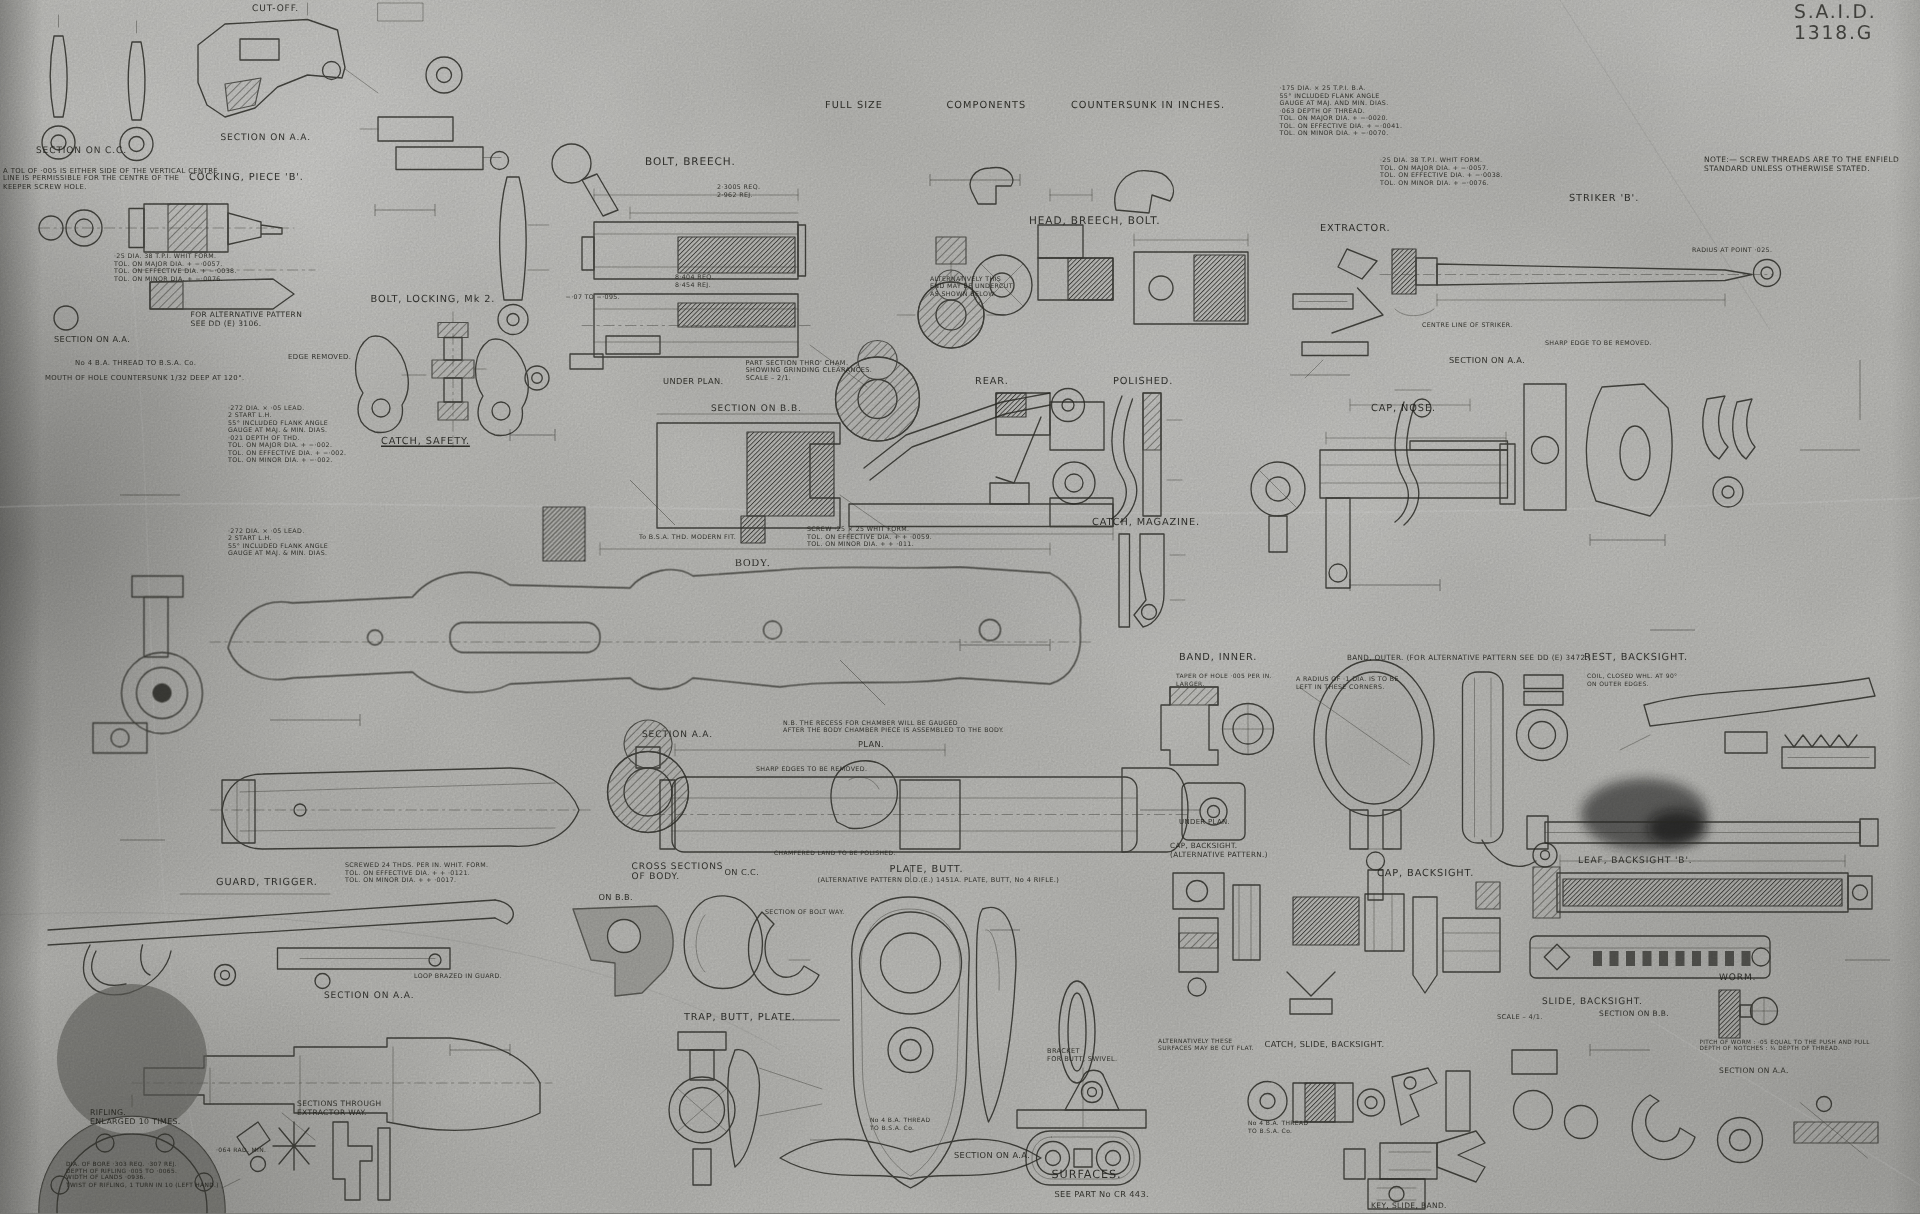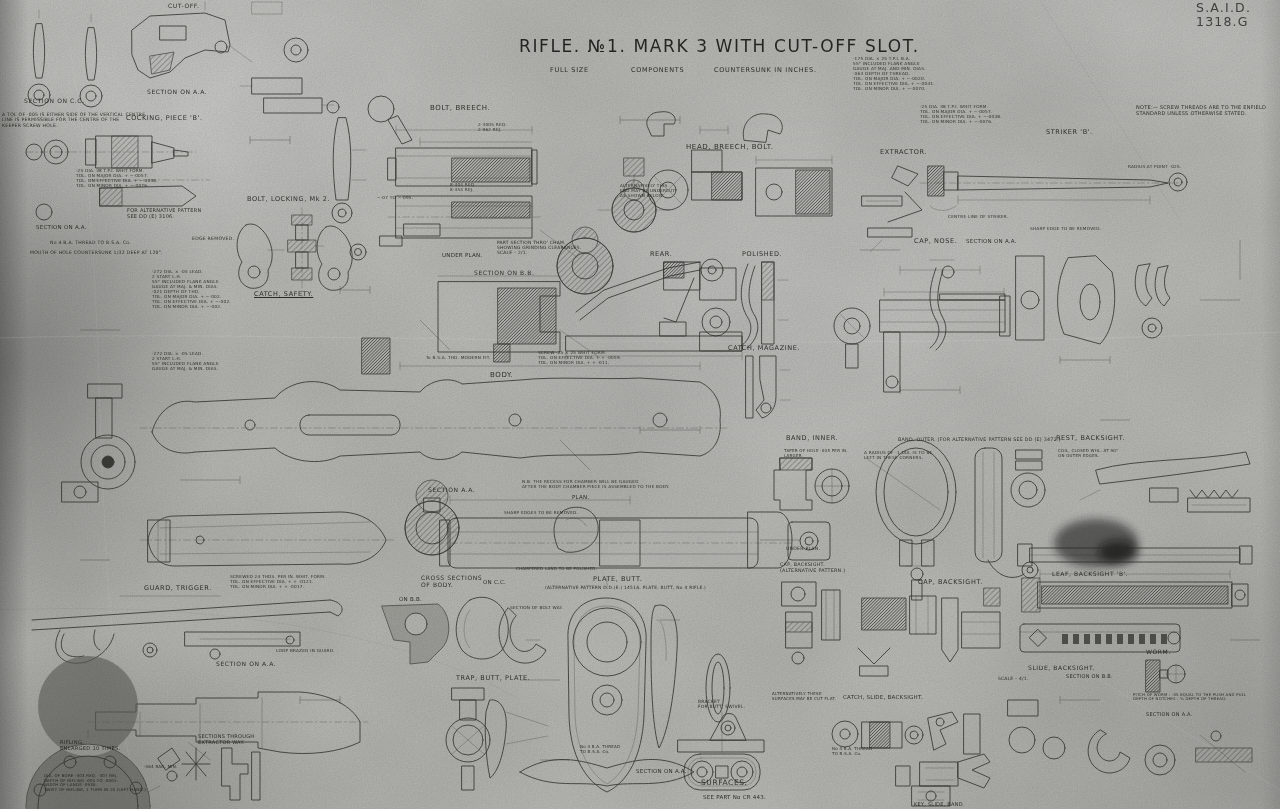--- a/index.html
+++ b/index.html
@@ -619,23 +619,23 @@
       <div class="lbl" style="left: 1030px; top: 227px; font-size: 4.2px;">SHARP EDGE TO BE REMOVED.</div>
       <div class="lbl" style="left: 1128px; top: 165px; font-size: 4.2px;">RADIUS AT POINT ·025.</div>
       <div class="lbl" style="left: 497px; top: 240px; font-size: 4.4px;">PART SECTION THRO' CHAM.
 SHOWING GRINDING CLEARANCES.
 SCALE – 2/1.</div>
       <div class="lbl" style="left: 442px; top: 252px; font-size: 5.5px;">UNDER PLAN.</div>
       <div class="lbl big" style="left: 474px; top: 269px; font-size: 6px;">SECTION ON B.B.</div>
       <div class="lbl big" style="left: 650px; top: 251px; font-size: 6.5px;">REAR.</div>
       <div class="lbl big" style="left: 742px; top: 251px; font-size: 6.5px;">POLISHED.</div>
       <div class="lbl big" style="left: 728px; top: 345px; font-size: 6.5px;">CATCH, MAGAZINE.</div>
-      <div class="lbl big" style="left: 914px; top: 238px; font-size: 6.5px;">CAP, NOSE.</div>
+      <div class="lbl big" style="left: 914px; top: 269px; font-size: 6.5px;">CAP, NOSE.</div>
       <div class="lbl" style="left: 966px; top: 238px; font-size: 5.5px;">SECTION ON A.A.</div>
-      <div class="lbl big" style="left: 490px; top: 371px; font-size: 7px;">BODY.</div>
+      <div class="lbl big" style="left: 490px; top: 371px; font-size: 7px; font-family: Liberation Serif, serif;">BODY.</div>
       <div class="lbl" style="left: 426px; top: 356px; font-size: 4.2px;">To B.S.A. THD. MODERN FIT.</div>
       <div class="lbl" style="left: 538px; top: 351px; font-size: 4.2px;">SCREW ·25 × 25 WHIT FORM.
 TOL. ON EFFECTIVE DIA. + + ·0059.
 TOL. ON MINOR DIA.    + + ·011.</div>
       <div class="lbl big" style="left: 786px; top: 435px; font-size: 6.5px;">BAND, INNER.</div>
       <div class="lbl" style="left: 784px; top: 449px; font-size: 4px;">TAPER OF HOLE  ·005 PER IN.
 LARGER.</div>
       <div class="lbl" style="left: 898px; top: 437px; font-size: 4.8px;">BAND, OUTER. (FOR ALTERNATIVE PATTERN SEE DD (E) 3472.)</div>
       <div class="lbl" style="left: 864px; top: 451px; font-size: 4.2px;">A RADIUS OF ·1 DIA. IS TO BE
 LEFT IN THESE CORNERS.</div>
@@ -691,21 +691,20 @@
 ENLARGED 10 TIMES.</div>
       <div class="lbl" style="left: 198px; top: 734px; font-size: 5px;">SECTIONS THROUGH
 EXTRACTOR WAY.</div>
       <div class="lbl" style="left: 144px; top: 765px; font-size: 4px;">·064 RAD. MIN.</div>
       <div class="lbl" style="left: 44px; top: 774px; font-size: 3.9px;">DIA. OF BORE  ·303 REQ.  ·307 REJ.
 DEPTH OF RIFLING  ·005 TO ·0065.
 WIDTH OF LANDS  ·0936.
 TWIST OF RIFLING, 1 TURN IN 10 (LEFT HAND.)</div>
     </div>
 
-  <div class="hdr-title">RIFLE. №1. MARK 3  WITH CUT-OFF SLOT.</div>
   <div class="hdr-sub sub-l">FULL SIZE</div>
   <div class="hdr-sub sub-c">COMPONENTS</div>
   <div class="hdr-sub sub-r">COUNTERSUNK IN INCHES.</div>
   <div class="doc-id">
     <div>S.A.I.D.</div>
     <div>1318.G</div>
   </div>
 
   <svg class="grainsvg" width="1280" height="809">
     <defs>

